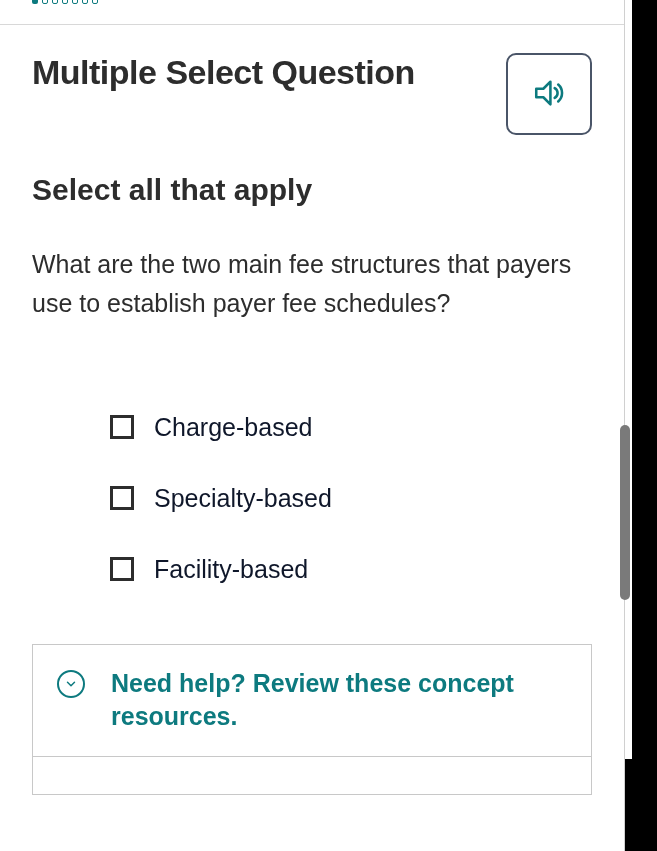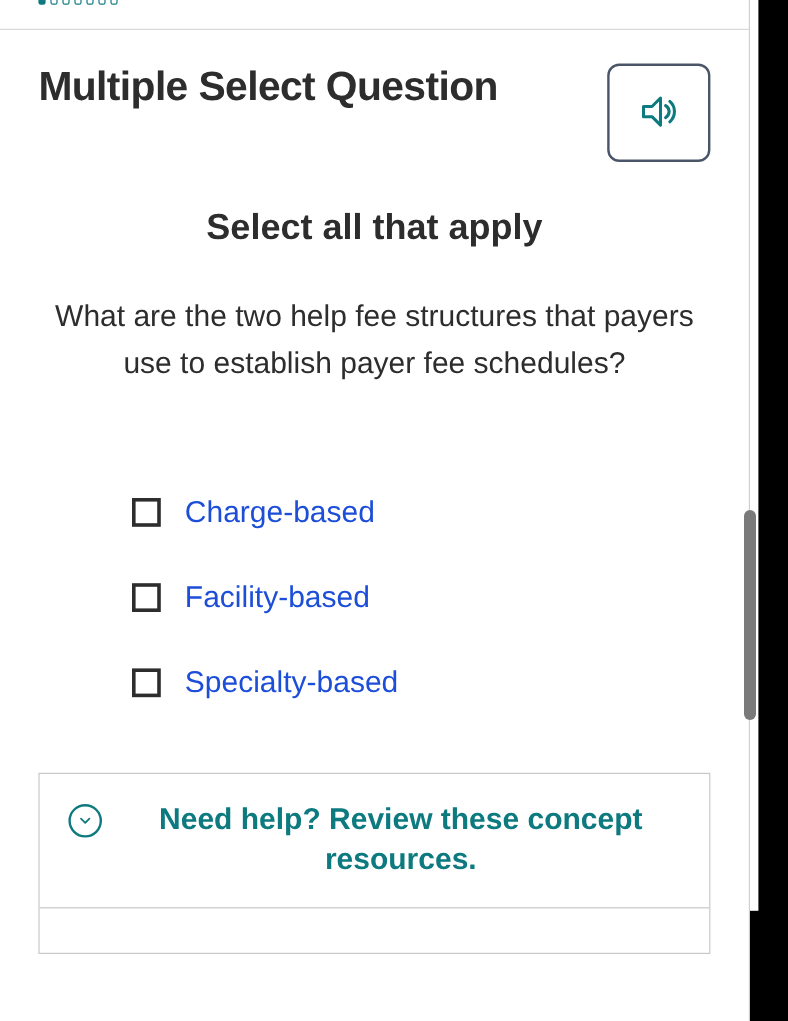--- a/index.html
+++ b/index.html
@@ -13,21 +13,20 @@
       width: 657px;
       height: 851px;
       overflow: hidden;
       position: relative;
     }
     .outer-wrap {
       background: #fff;
       width: 632px;
       height: 759px;
       position: relative;
-      text-align: center;
     }
     .inner-wrap {
       background: #fff;
       width: 625px;
       height: 851px;
       position: relative;
       border-right: 1px solid #d0d0d0;
     }
     .progress-bar {
       display: flex;
@@ -109,32 +108,33 @@
     }
     .checkbox {
       width: 24px;
       height: 24px;
       border: 3px solid #2d2d2d;
       background: #fff;
       flex-shrink: 0;
     }
     .option-label {
       font-size: 25px;
-      color: #1d4ed8;
+      color: #0f172a;
       margin-left: 20px;
     }
     .help-panel {
       margin: 60px 0 0 0;
       border: 1px solid #c8c8c8;
     }
     .help-header {
       display: flex;
       align-items: flex-start;
       padding: 22px 24px 22px 24px;
       cursor: pointer;
+      gap: 10px;
     }
     .chevron-circle {
       width: 28px;
       height: 28px;
       border: 2px solid #0d7a7f;
       border-radius: 50%;
       display: flex;
       align-items: center;
       justify-content: center;
       flex-shrink: 0;
@@ -198,34 +198,34 @@
               <polygon points="3,9 3,15 8,15 13,20 13,4 8,9" fill="none"></polygon>
               <path d="M16 8.5 a4 4 0 0 1 0 7"></path>
               <path d="M18.5 6 a8 8 0 0 1 0 12"></path>
             </svg>
           </span>
         </button>
       </div>
 
       <div class="instruction">Select all that apply</div>
 
-      <div class="question-text">What are the two help fee structures that payers use to establish payer fee schedules?</div>
+      <div class="question-text">What are the two main fee structures that payers use to establish payer fee schedules?</div>
 
       <div class="options">
         <div class="option-row">
           <div class="checkbox"></div>
           <span class="option-label">Charge-based</span>
         </div>
         <div class="option-row">
           <div class="checkbox"></div>
-          <span class="option-label">Facility-based</span>
+          <span class="option-label">Specialty-based</span>
         </div>
         <div class="option-row">
           <div class="checkbox"></div>
-          <span class="option-label">Specialty-based</span>
+          <span class="option-label">Facility-based</span>
         </div>
       </div>
 
       <div class="help-panel">
         <div class="help-header">
           <div class="chevron-circle">
             <svg viewBox="0 0 24 24" fill="none" stroke="#0d7a7f" stroke-width="2.5" stroke-linecap="round" stroke-linejoin="round">
               <polyline points="6,9 12,15 18,9"></polyline>
             </svg>
           </div>

